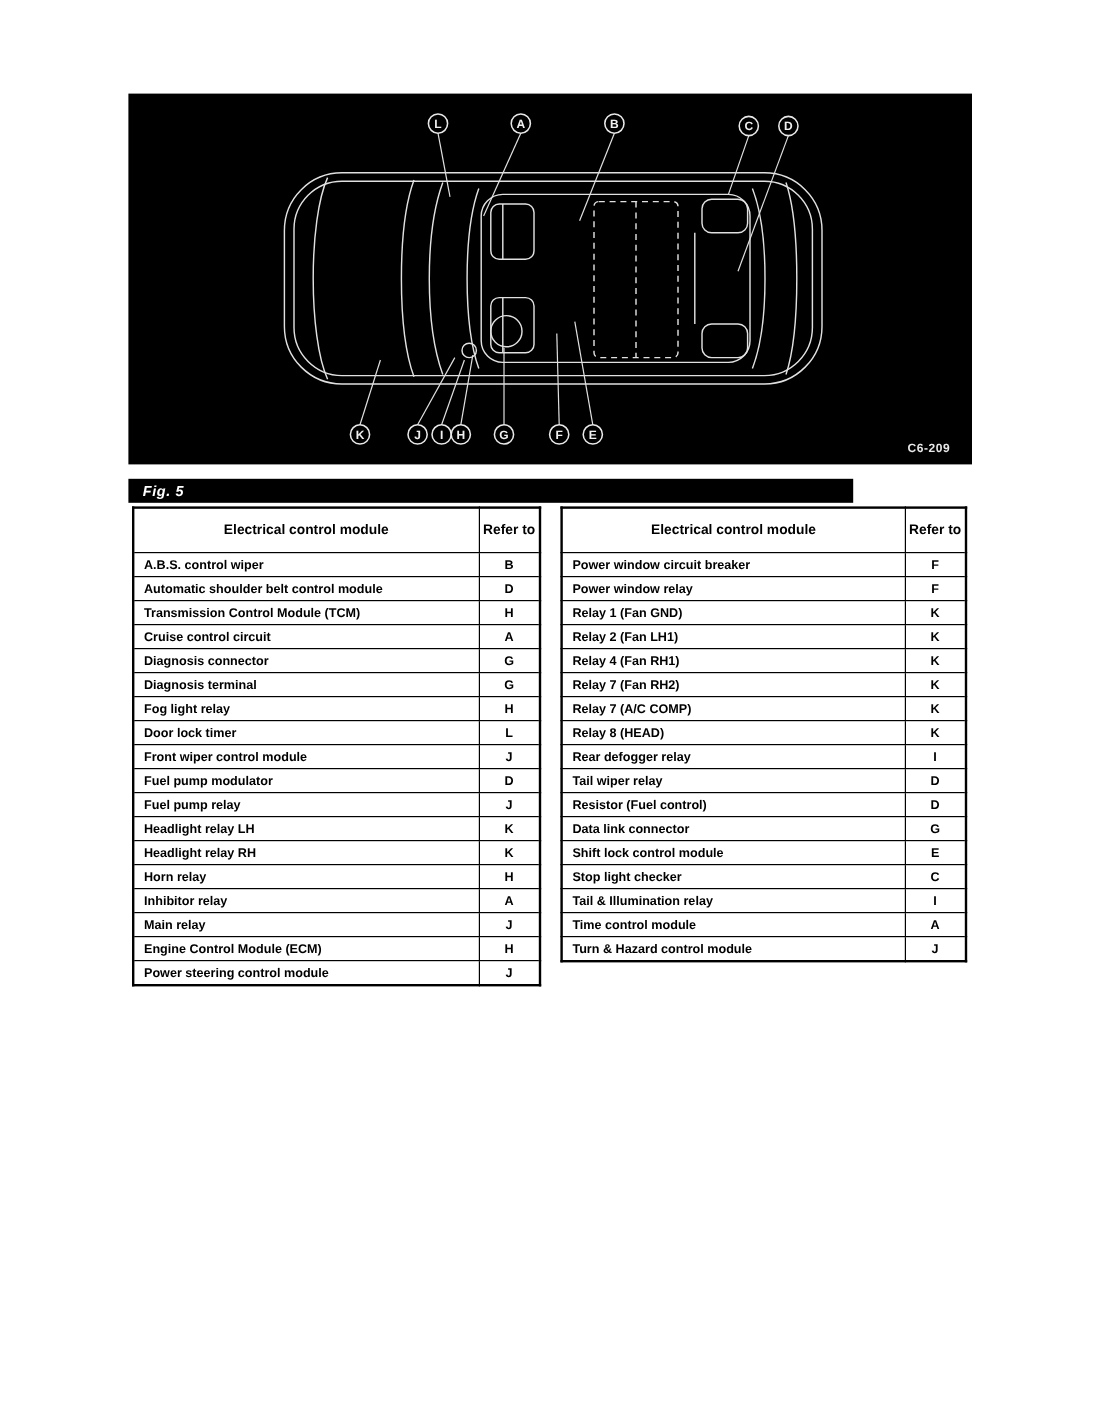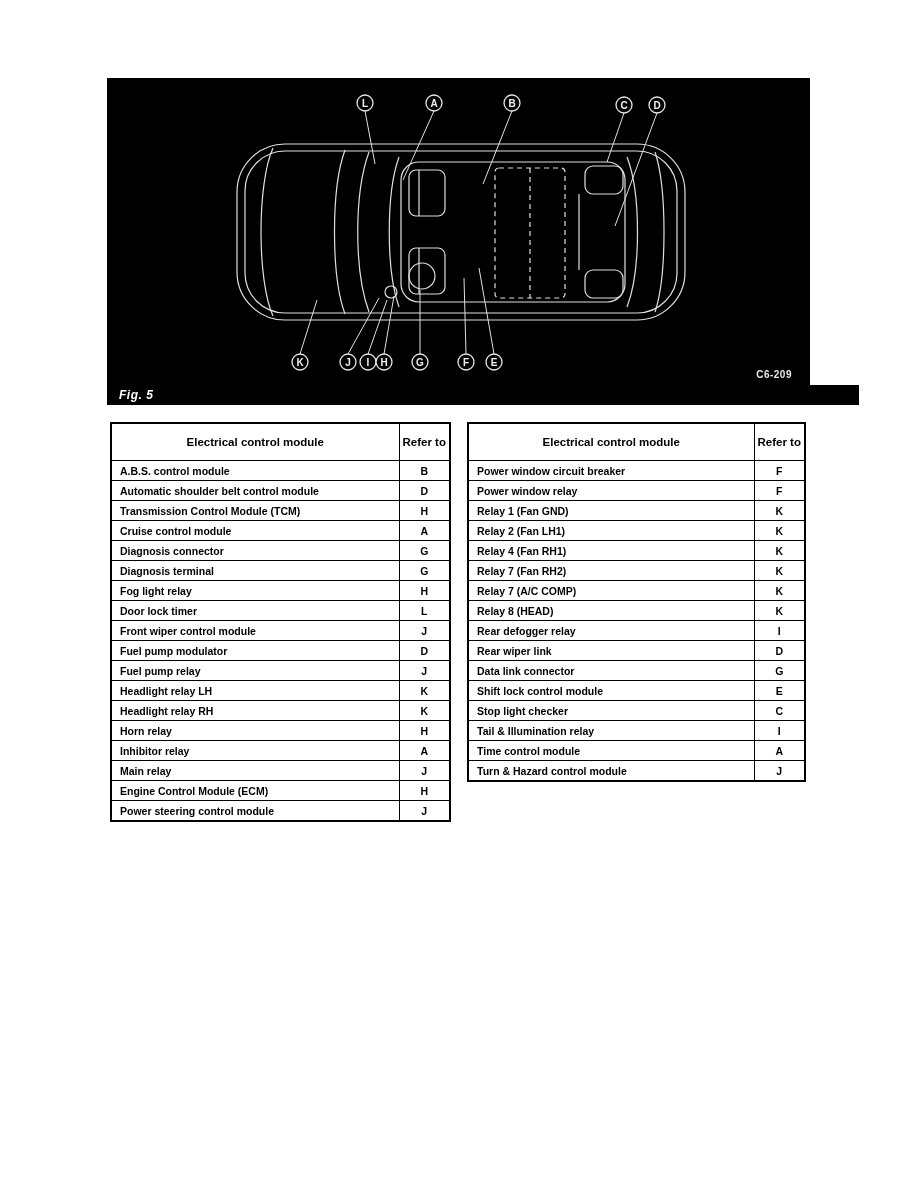--- a/index.html
+++ b/index.html
@@ -34,22 +34,22 @@
   .callout circle { fill: #000; stroke: #e8e8e8; stroke-width: 1.3; }
   .callout text {
     fill: #f0f0f0;
     font: bold 10px "Liberation Sans", sans-serif;
     text-anchor: middle;
   }
 
   
   .fig-bar {
     position: absolute;
-    left: 107px; top: 385px;
-    width: 752px; height: 20px;
+    left: 107px; top: 399px;
+    width: 604px; height: 20px;
     background: #000;
     color: #fff;
     display: flex;
     align-items: center;
     box-sizing: border-box;
     padding-left: 12px;
     font: bold italic 12px "Liberation Sans", sans-serif;
     letter-spacing: 0.5px;
   }
 
@@ -195,33 +195,33 @@
           <col class="c-ref">
         </colgroup>
       <thead>
         <tr>
           <th>Electrical control module</th>
           <th>Refer to</th>
         </tr>
       </thead>
       <tbody>
           <tr>
-            <td class="mod">A.B.S. control module</td>
+            <td class="mod">A.B.S. control wiper</td>
             <td class="ref">B</td>
           </tr>
           <tr>
             <td class="mod">Automatic shoulder belt control module</td>
             <td class="ref">D</td>
           </tr>
           <tr>
             <td class="mod">Transmission Control Module (TCM)</td>
             <td class="ref">H</td>
           </tr>
           <tr>
-            <td class="mod">Cruise control module</td>
+            <td class="mod">Cruise control circuit</td>
             <td class="ref">A</td>
           </tr>
           <tr>
             <td class="mod">Diagnosis connector</td>
             <td class="ref">G</td>
           </tr>
           <tr>
             <td class="mod">Diagnosis terminal</td>
             <td class="ref">G</td>
           </tr>
@@ -320,21 +320,25 @@
           </tr>
           <tr>
             <td class="mod">Relay 8 (HEAD)</td>
             <td class="ref">K</td>
           </tr>
           <tr>
             <td class="mod">Rear defogger relay</td>
             <td class="ref">I</td>
           </tr>
           <tr>
-            <td class="mod">Rear wiper link</td>
+            <td class="mod">Tail wiper relay</td>
+            <td class="ref">D</td>
+          </tr>
+          <tr>
+            <td class="mod">Resistor (Fuel control)</td>
             <td class="ref">D</td>
           </tr>
           <tr>
             <td class="mod">Data link connector</td>
             <td class="ref">G</td>
           </tr>
           <tr>
             <td class="mod">Shift lock control module</td>
             <td class="ref">E</td>
           </tr>

